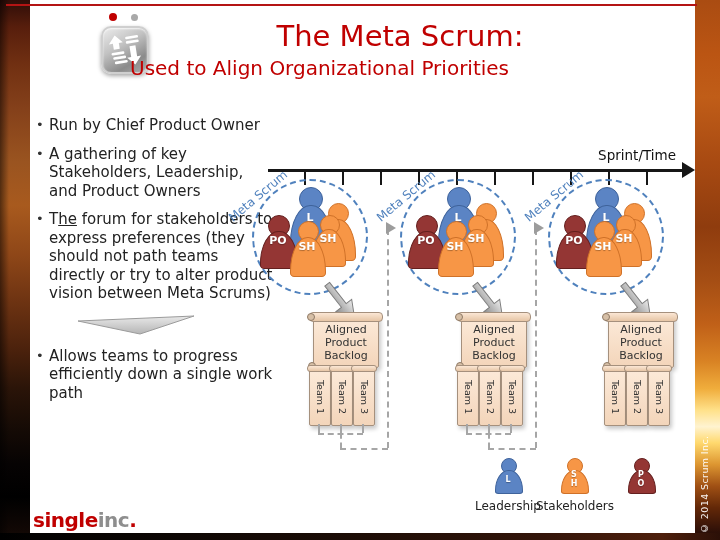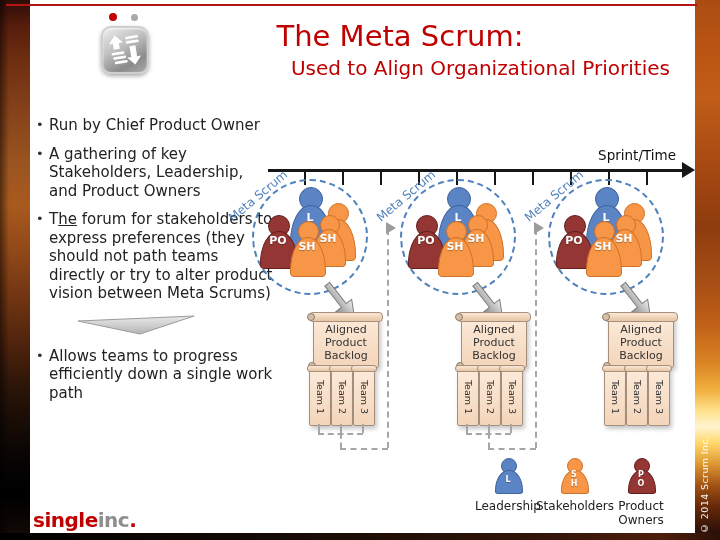--- a/index.html
+++ b/index.html
@@ -21,21 +21,21 @@
 
   .dot{position:absolute;border-radius:50%}
   .dot-red{left:109px;top:13px;width:8px;height:8px;background:#c00000}
   .dot-gray{left:131px;top:14px;width:7px;height:7px;background:#a9a9a9}
 
   .app-icon{position:absolute;left:101px;top:26px;width:44px;height:44px;border-radius:10px;
     background:linear-gradient(150deg,#ececec 0%,#c2c2c2 40%,#8b8b8b 75%,#a8a8a8 100%);
     border:2px solid #cfcfcf;box-shadow:0 2px 4px rgba(0,0,0,.35),inset 0 1px 2px rgba(255,255,255,.8)}
 
   .title{position:absolute;left:150px;top:19px;width:500px;text-align:center;font-size:29px;color:#c00000}
-  .subtitle{position:absolute;left:130px;top:56px;width:540px;text-align:right;font-size:20px;color:#c00000}
+  .subtitle{position:absolute;left:130px;top:56px;width:540px;text-align:left;font-size:20px;color:#c00000}
 
   .bullets{position:absolute;left:35px;top:116px;width:240px;font-size:15px;line-height:18.5px;color:#222}
   .bullet{position:relative;padding-left:14px;margin-bottom:10px}
   .bullet::before{content:"•";position:absolute;left:1px;top:0;font-size:13px;color:#333}
   .divider-arrow{margin:12px 0 12px 42px;height:20px}
 
   .tl-line{position:absolute;left:268px;top:169px;width:418px;height:3px;background:#161616}
   .tl-arrowhead{position:absolute;left:682px;top:162px;width:0;height:0;
     border-left:13px solid #161616;border-top:8px solid transparent;border-bottom:8px solid transparent}
   .tick{position:absolute;top:172px;width:2px;height:13px;background:#161616}
@@ -333,19 +333,18 @@
         <div class="pb" style="left: 25px; top: 12px; width: 26px; height: 22px; background: rgb(247, 150, 70); border: 1px solid rgb(207, 113, 40);"></div>
         <div class="bdg" style="left: 25px; top: 12px; width: 26px; font-size: 8px; line-height: 9px; white-space: pre-line;">S
 H</div>
         <div class="legend-label">Stakeholders</div>
       </div>
       <div class="legend-item" style="left: 603px;">
         <div class="ph" style="left: 31px; top: 0px; width: 14px; height: 14px; background: rgb(148, 54, 52); border: 1px solid rgb(100, 32, 31);"></div>
         <div class="pb" style="left: 25px; top: 12px; width: 26px; height: 22px; background: rgb(148, 54, 52); border: 1px solid rgb(100, 32, 31);"></div>
         <div class="bdg" style="left: 25px; top: 12px; width: 26px; font-size: 8px; line-height: 9px; white-space: pre-line;">P
 O</div>
-        <div class="legend-label">Product Owners</div>
       </div>
     </div>
 
   <div class="brand" id="brand"><span style="color: rgb(192, 0, 0);">single</span><span style="color: rgb(142, 142, 142);">inc</span><span style="color: rgb(192, 0, 0);">.</span></div>
   <div class="copyright">© 2014 Scrum Inc.</div>
 </div>
 
 </body></html>

